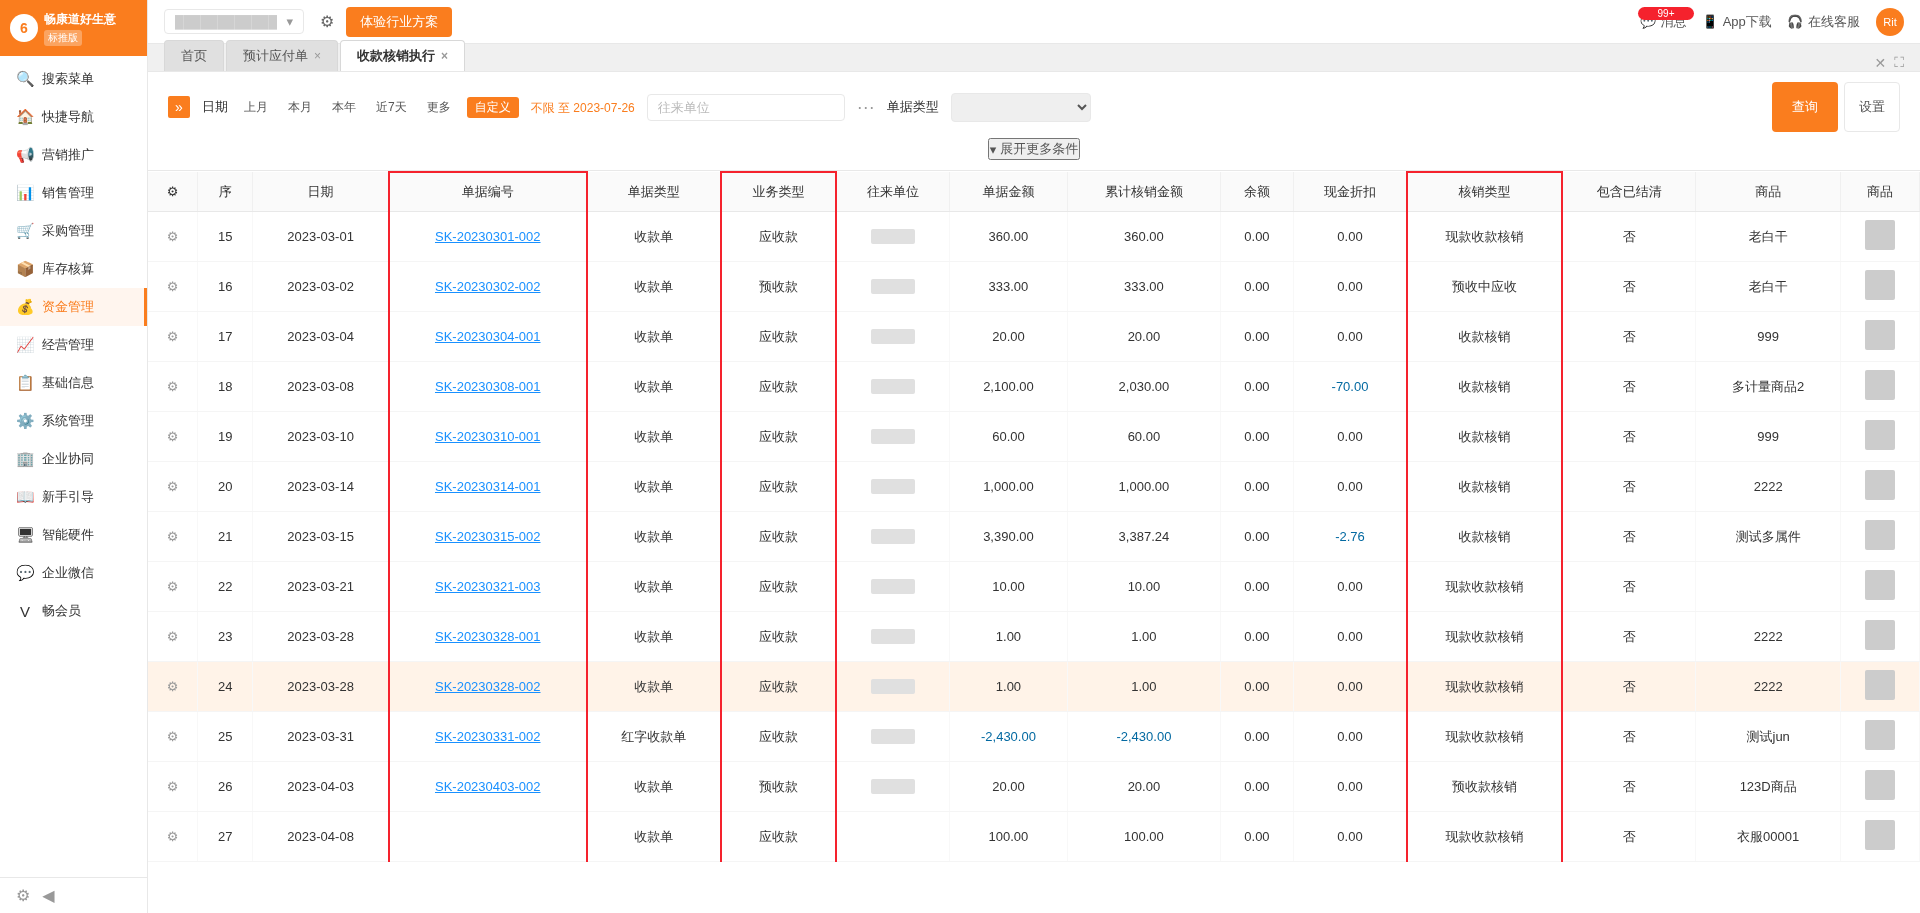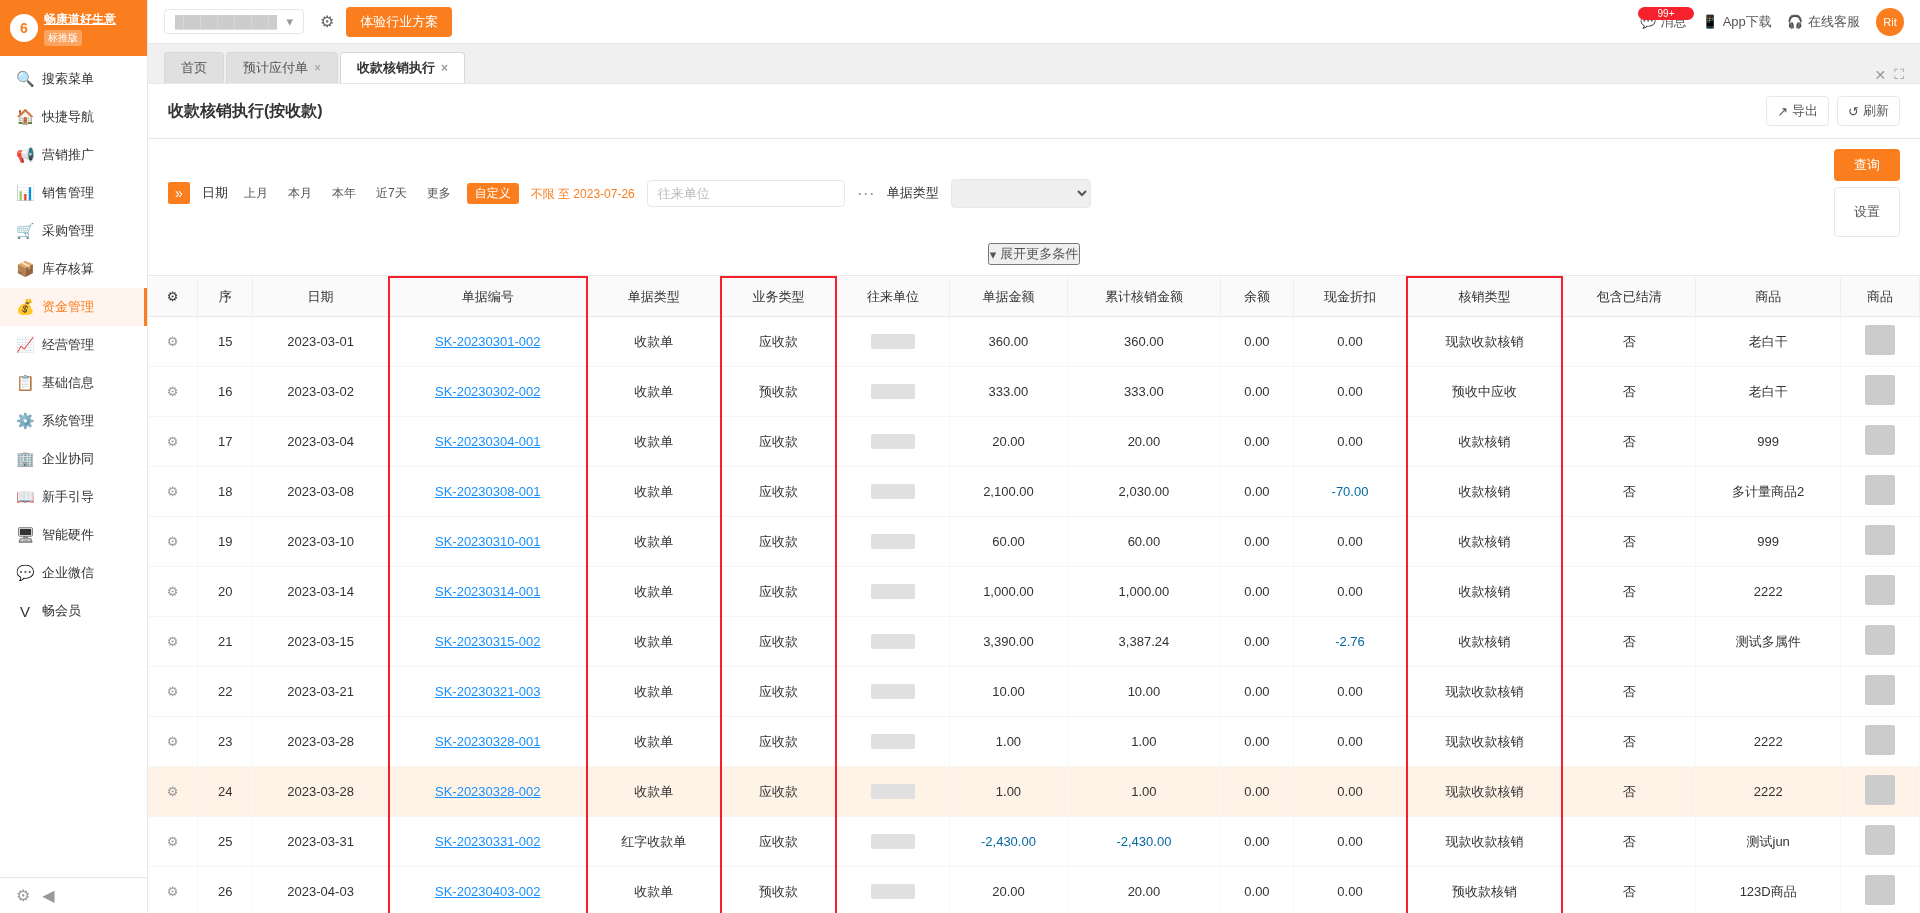--- a/index.html
+++ b/index.html
@@ -27,21 +27,21 @@
     .topbar-workspace-text { color: #999; font-size: 12px; }
     .topbar-gear { color: #666; font-size: 16px; cursor: pointer; margin-left: 4px; }
     .topbar-btn-solution { background: #fa7d1e; color: #fff; border: none; padding: 6px 14px; border-radius: 4px; cursor: pointer; font-size: 13px; }
     .topbar-right { margin-left: auto; display: flex; align-items: center; gap: 16px; color: #555; }
     .topbar-msg { display: flex; align-items: center; gap: 4px; cursor: pointer; position: relative; }
     .topbar-badge { background: #f5222d; color: #fff; font-size: 10px; padding: 1px 20px; border-radius: 8px; position: absolute; top: -6px; right: -8px; }
     .topbar-link { display: flex; align-items: center; gap: 4px; cursor: pointer; color: #555; }
     .topbar-avatar { width: 28px; height: 28px; background: #fa7d1e; border-radius: 50%; display: flex; align-items: center; justify-content: center; color: #fff; font-size: 11px; }
 
     
-    .tabs { height: 40px; background: #f0f0f0; display: flex; align-items: flex-end; padding: 0 16px; gap: 2px; flex-shrink: 0; border-bottom: 1px solid #e8e8e8; }
+    .tabs { height: 28px; background: #f0f0f0; display: flex; align-items: flex-end; padding: 0 16px; gap: 2px; flex-shrink: 0; border-bottom: 1px solid #e8e8e8; }
     .tab { padding: 6px 16px; border-radius: 4px 4px 0 0; cursor: pointer; font-size: 13px; display: flex; align-items: center; gap: 6px; background: #e0e0e0; color: #555; border: 1px solid #d8d8d8; border-bottom: none; }
     .tab.active { background: #fff; color: #333; font-weight: 700; }
     .tab-close { color: #999; font-size: 12px; cursor: pointer; }
     .tab-win-controls { margin-left: auto; display: flex; align-items: center; gap: 8px; }
     .tab-win-btn { color: #999; cursor: pointer; font-size: 14px; }
 
     
     .content { flex: 1; overflow: hidden; display: flex; flex-direction: column; background: #f5f5f5; padding: 0; }
     .page-header { background: #fff; padding: 12px 20px; display: flex; align-items: center; justify-content: space-between; border-bottom: 1px solid #e8e8e8; flex-shrink: 0; }
     .page-title { font-size: 16px; font-weight: 600; color: #333; }
@@ -86,21 +86,21 @@
     
     input::placeholder { color: #bbb; }
   </style>
 </head>
 <body>
 
 <div class="sidebar">
   <div class="sidebar-logo">
     <div class="sidebar-logo-icon">6</div>
     <div>
-      <div style="font-size:12px;font-weight:600;text-decoration:underline;">畅康道好生意</div>
+      <div style="font-size:12px;font-weight:600;">畅康道好生意</div>
       <span class="sidebar-logo-badge">标推版</span>
     </div>
   </div>
   <div class="sidebar-nav">
 
   <div class="sidebar-item">
         <span class="sidebar-item-icon">🔍</span>
         <span class="sidebar-item-label">搜索菜单</span>
       </div>
       <div class="sidebar-item">
@@ -207,33 +207,20 @@
       <span class="tab-close">×</span>
     </div>
     <div class="tab-win-controls">
       <span class="tab-win-btn">✕</span>
       <span class="tab-win-btn">⛶</span>
     </div>
   </div>
 
   <div class="content">
 
-    <div class="page-header">
-      <div class="page-title">收款核销执行(按收款)</div>
-      <div class="page-actions">
-        <button class="page-action-btn">
-          <span>↗</span>
-          <span>导出</span>
-        </button>
-        <button class="page-action-btn">
-          <span>↺</span>
-          <span>刷新</span>
-        </button>
-      </div>
-    </div>
 
     <div class="filter-bar">
       <div class="filter-row">
         <button class="filter-expand-btn">»</button>
         <span class="filter-label">日期</span>
         <div class="filter-date-btns">
           <button class="filter-date-btn">上月</button>
           <button class="filter-date-btn">本月</button>
           <button class="filter-date-btn">本年</button>
           <button class="filter-date-btn">近7天</button>
@@ -245,21 +232,21 @@
         </div>
 
         <input type="text" class="filter-input" placeholder="往来单位" style="">
         <span class="filter-dots">···</span>
 
         <span class="filter-label">单据类型</span>
         <select class="filter-select">
           <option></option>
         </select>
 
-        <div style="display:flex;flex-direction:column;gap:6px;margin-left:auto;">
+        <div style="display:flex;flex-direction:row;gap:6px;margin-left:auto;">
           <button class="filter-btn-query">查询</button>
           <button class="filter-btn-settings">设置</button>
         </div>
       </div>
       <div class="filter-expand-row">
         <button class="filter-expand-more">
           <span>▾</span>
           <span>展开更多条件</span>
         </button>
       </div>

